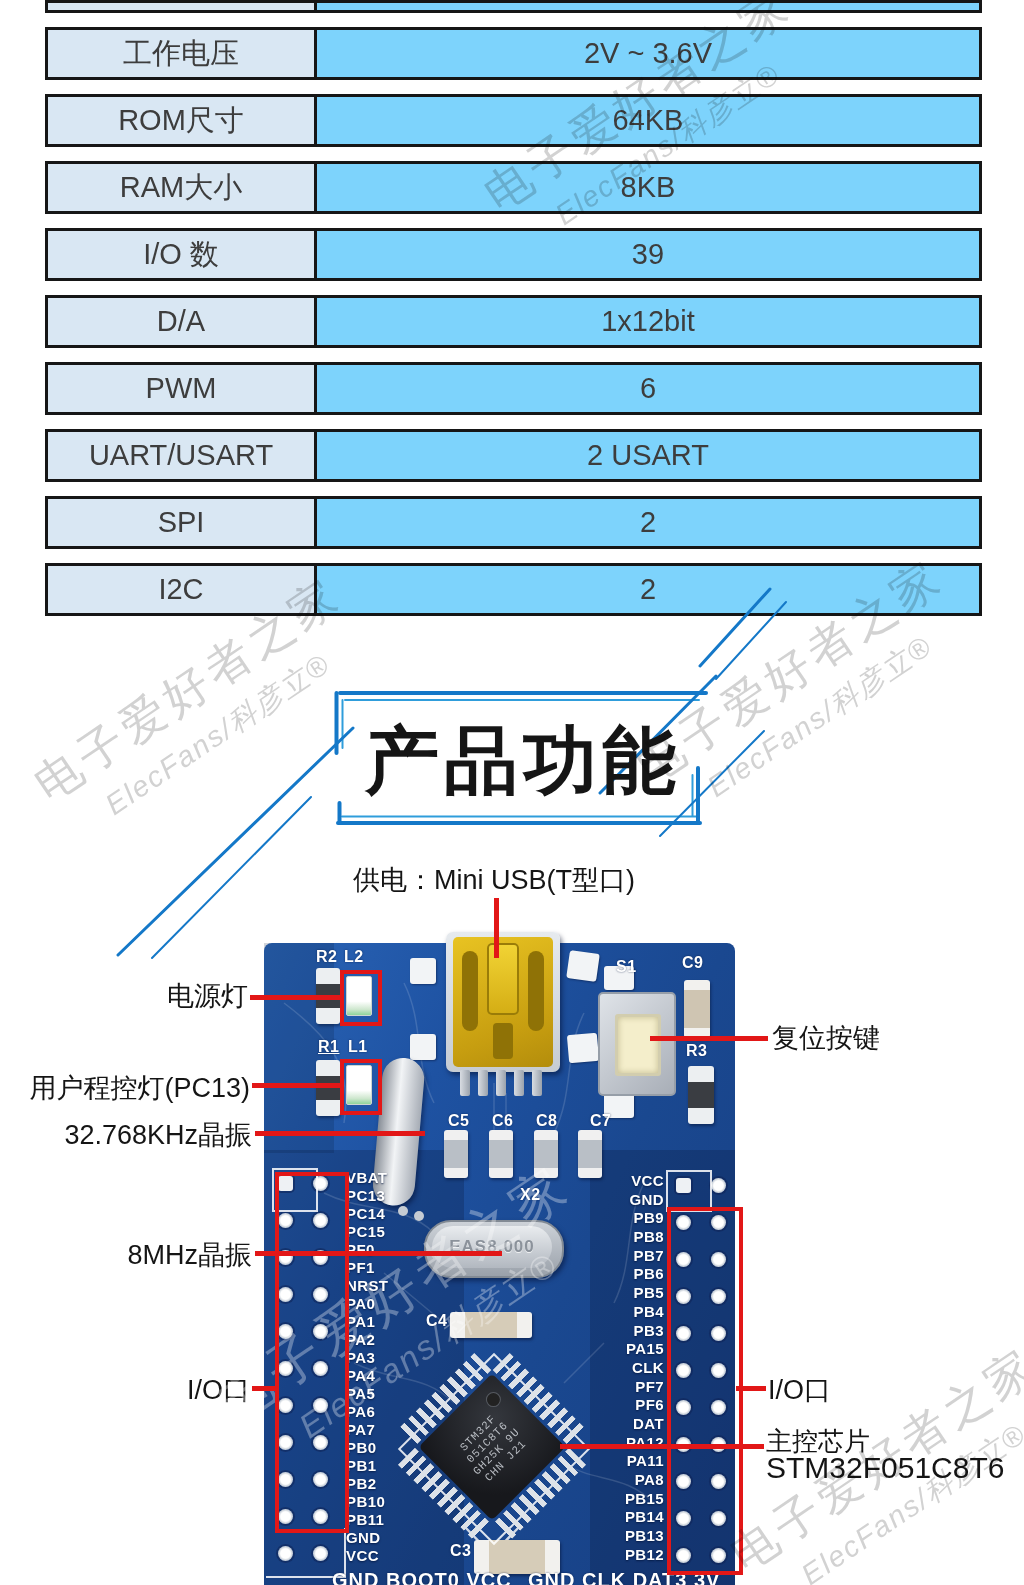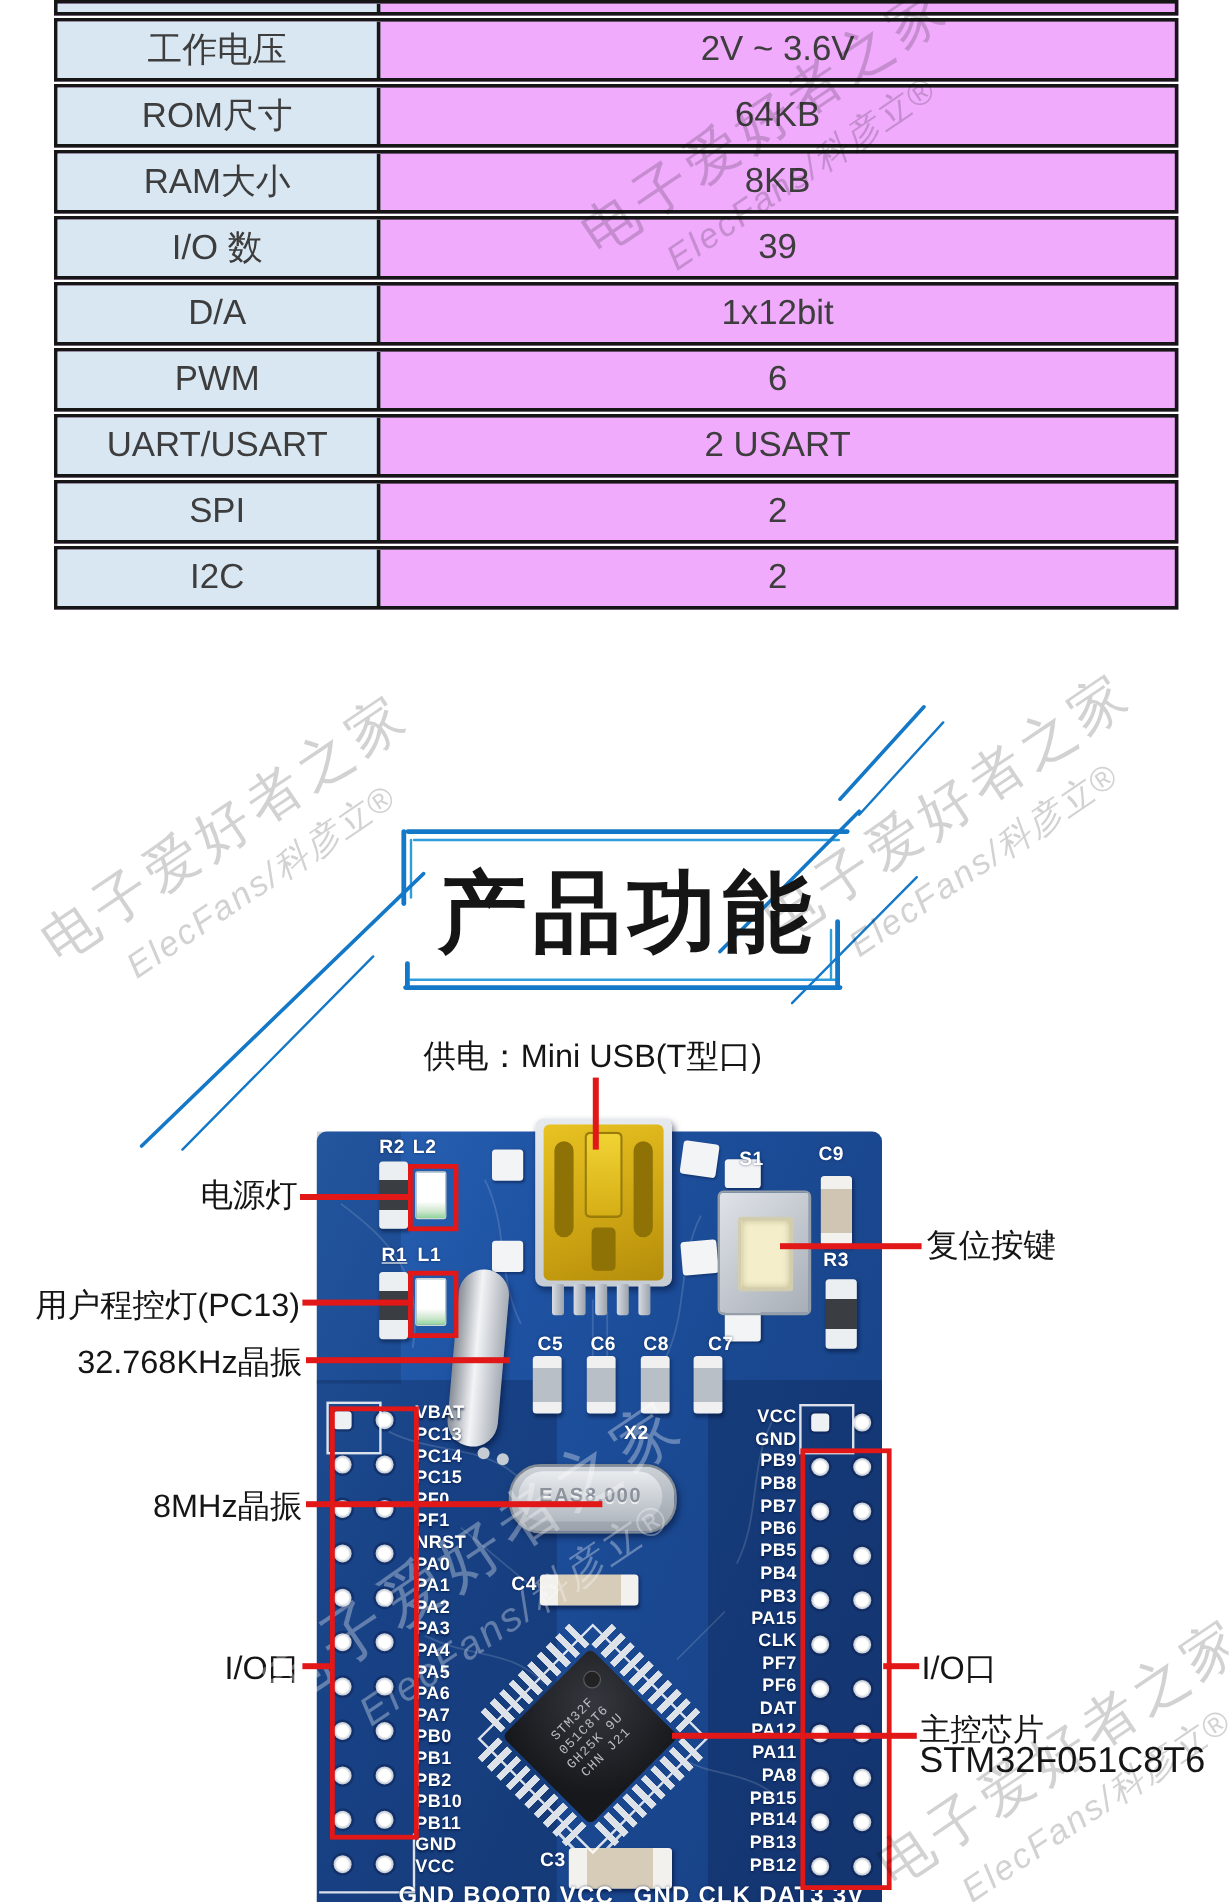--- a/index.html
+++ b/index.html
@@ -1,21 +1,21 @@
 <!DOCTYPE html>
 <html><head>
 <meta charset="utf-8">
 <style>
   html,body{margin:0;padding:0;background:#ffffff;}
   #page{position:relative;width:1024px;height:1585px;overflow:hidden;background:#fff;
         font-family:"Liberation Sans","DejaVu Sans",sans-serif;}
 
   
   .spec-table{position:absolute;left:45px;top:0;width:937px;z-index:2;}
-  .trow{display:flex;border:3px solid #161616;background:#f0abfc;height:47px;margin-bottom:2px;}
+  .trow{display:flex;border:3px solid #161616;background:#7dd3fc;height:47px;margin-bottom:14px;}
   .trow.partial{height:7px;overflow:hidden;}
   .tlabel{width:266px;background:#d9e7f3;border-right:3px solid #161616;
           display:flex;align-items:center;justify-content:center;
           font-size:29px;color:#3d3d3d;}
   .tvalue{flex:1;display:flex;align-items:center;justify-content:center;
           font-size:29px;color:#3d3d3d;}
 
   
   .title-svg{position:absolute;left:80px;top:555px;z-index:2;}
   .section-title{position:absolute;left:358px;top:712px;width:330px;text-align:center;

